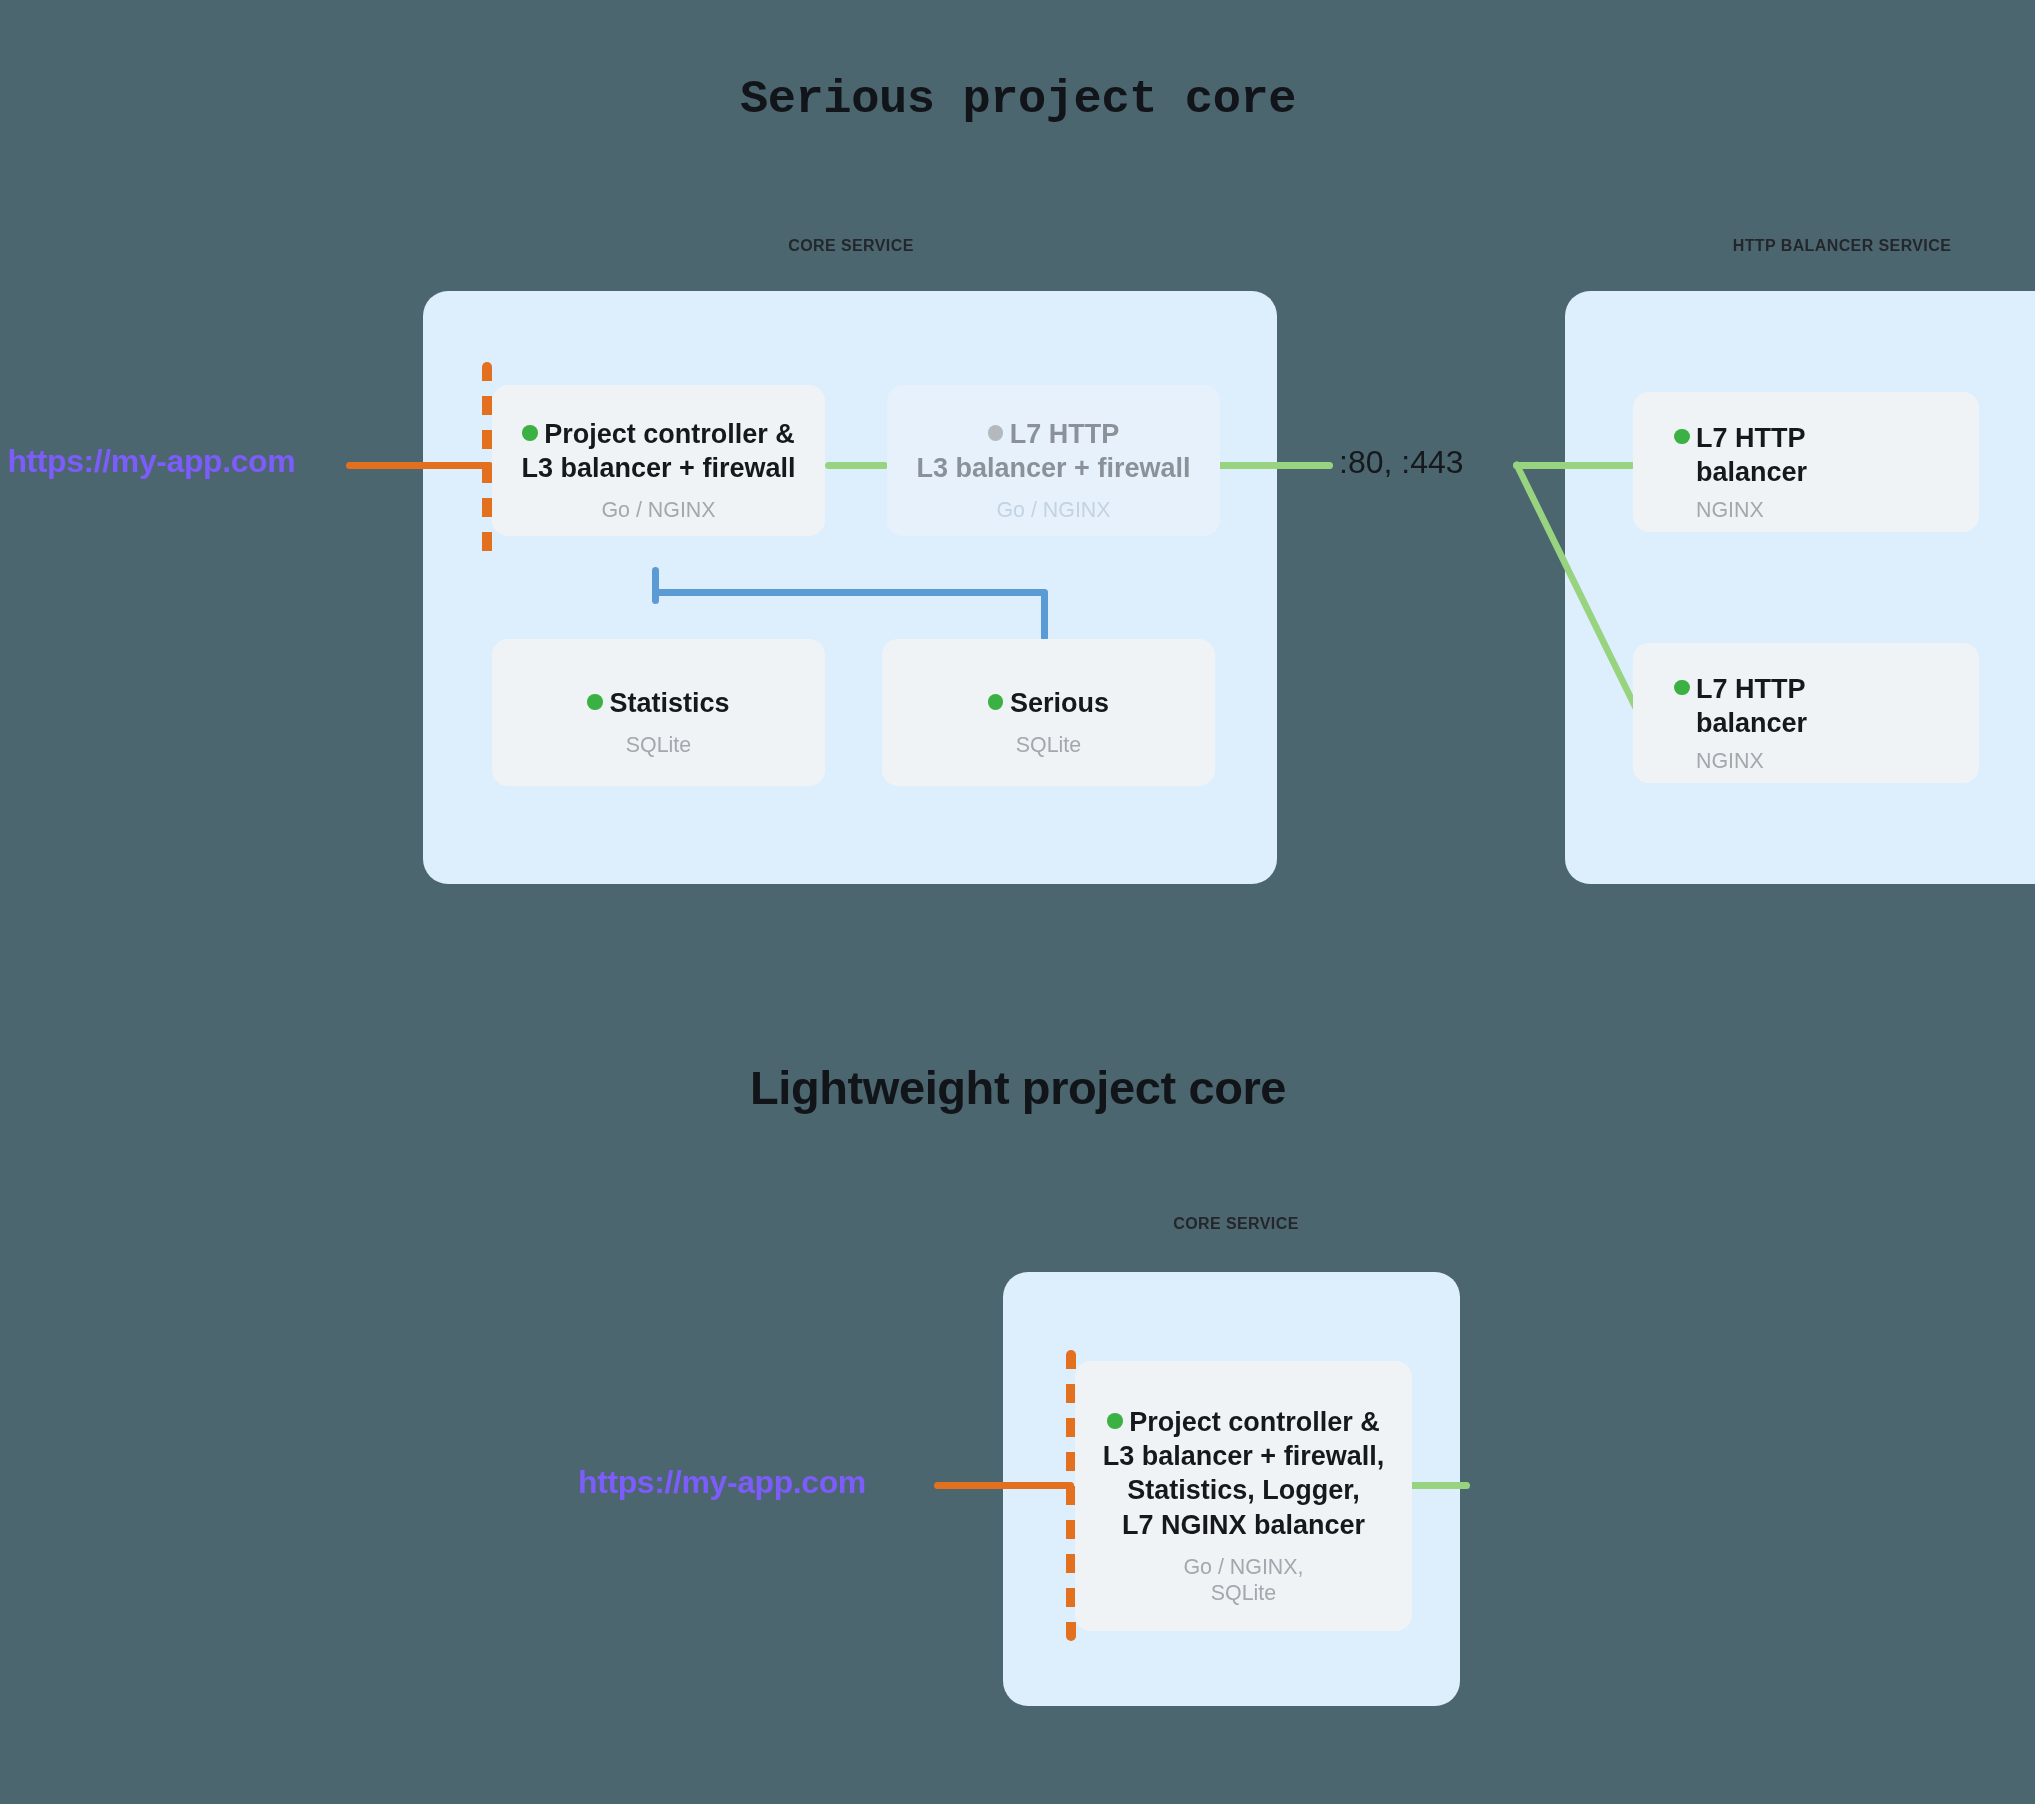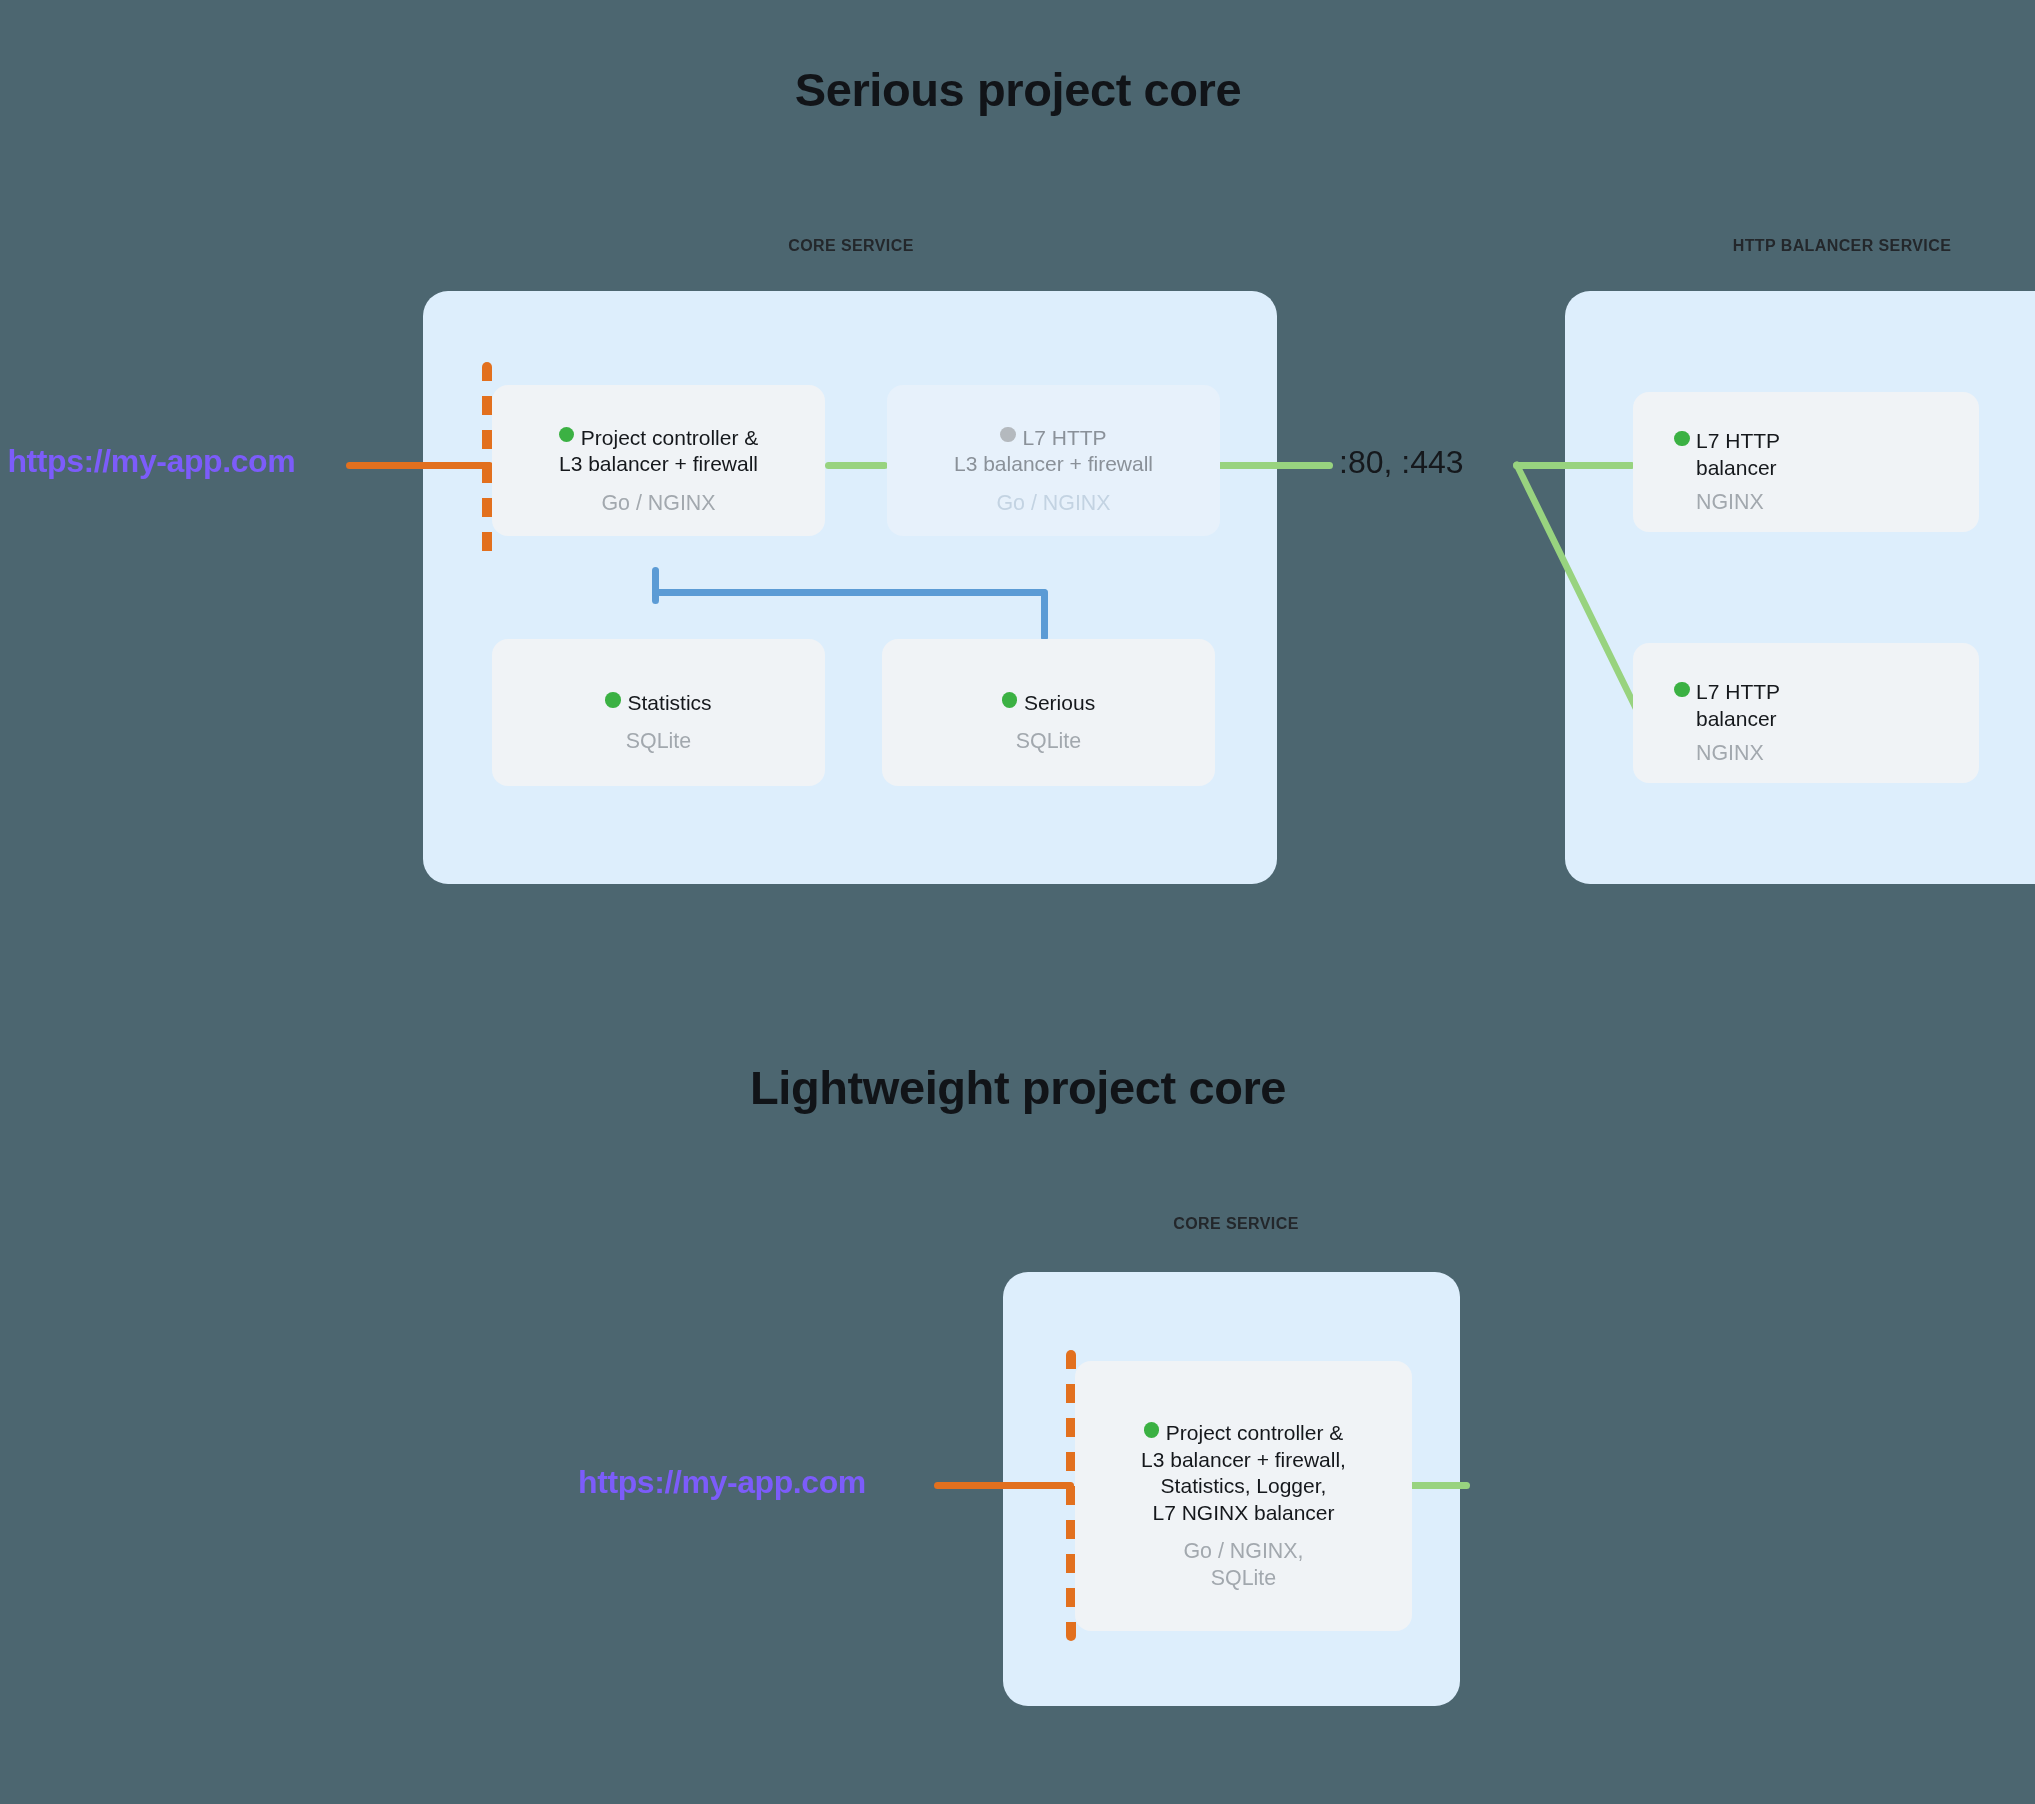--- a/index.html
+++ b/index.html
@@ -57,22 +57,22 @@
     flex-direction: column;
     align-items: center;
     justify-content: center;
     box-sizing: border-box;
     padding: 13.3px 16px;
   }
   .node.faded {
     background: #e7f1fb;
   }
   .node-title {
-    font-size: 21px;
-    font-weight: normal;
+    font-size: 27px;
+    font-weight: bold;
     color: #15181c;
     line-height: 1.27;
     text-align: center;
     position: relative;
     margin-top: 20px;
   }
   .node.faded .node-title {
     color: #8a9199;
   }
   .node-sub {
@@ -154,21 +154,21 @@
     width: 2035px;
     height: 1804px;
     pointer-events: none;
   }
 </style>
 </head>
 <body>
 
 <div id="stage">
 
-  <div class="section-title" style="left:1018px; top:62px;">Serious project core</div>
+  <div class="section-title" style="left:1018px; top:73px;font-family:Liberation Mono, monospace;">Serious project core</div>
 
   <div class="service-caption" style="left:851px; top:237px;">CORE SERVICE</div>
 
   <div class="service-caption" style="left:1802px; top:237px;margin-left:40px;">HTTP BALANCER SERVICE</div>
 
   <div class="panel" style="left:423px; top:291px; width:854px; height:593px;"></div>
 
   <div class="panel" style="left:1565px; top:291px; width:560px; height:593px;"></div>
 
   <div class="h-line orange" style="left:346px; top:462px; width:147px;"></div>

